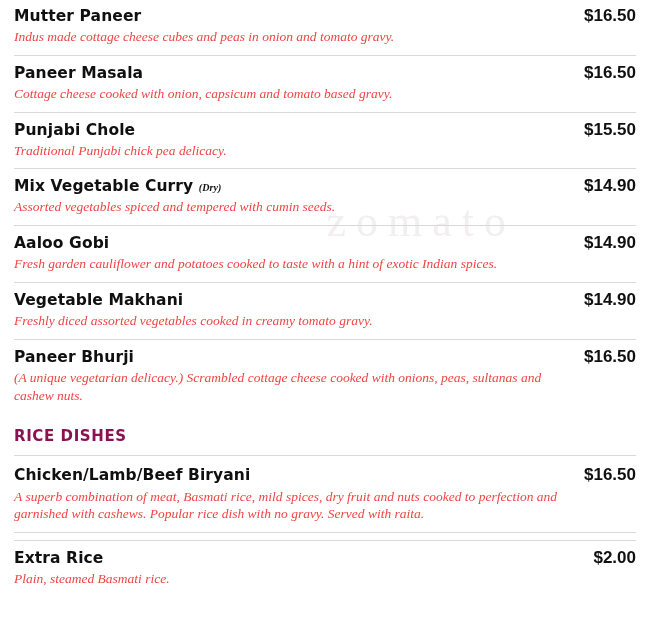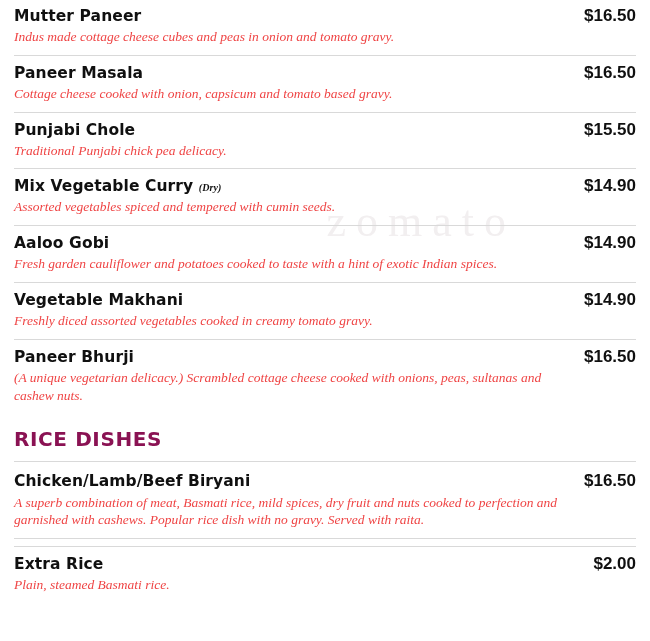--- a/index.html
+++ b/index.html
@@ -77,21 +77,21 @@
     line-height: 1.32;
     margin-top: 2px;
     max-width: 570px;
   }
   .divider {
     border: 0;
     border-top: 1px solid #d9d9d9;
     margin: 7px 0 7px 0;
   }
   .section-title {
-    font-size: 20px;
+    font-size: 15px;
     font-weight: bold;
     color: #8a1253;
     letter-spacing: 0.6px;
     font-family: "DejaVu Sans", sans-serif;
     margin: 22px 0 4px 0;
   }
   .section-rule {
     border: 0;
     border-top: 1px solid #d9d9d9;
     margin: 10px 0 9px 0;

